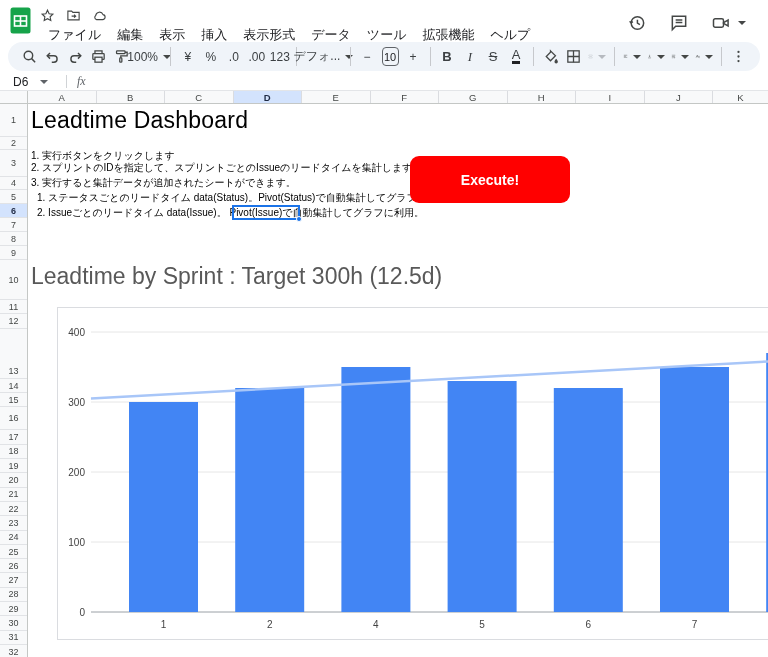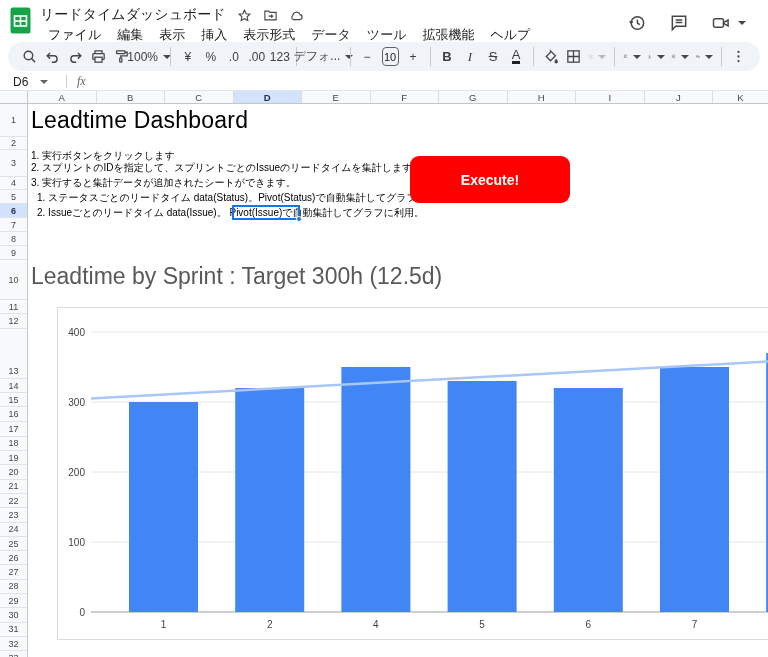--- a/index.html
+++ b/index.html
@@ -92,21 +92,20 @@
     <div class="logo">
       <svg viewBox="0 0 21 27">
           <rect x="0.5" y="0.5" width="20" height="26" rx="2.5" fill="#16a34a"></rect>
           <rect x="4.5" y="9" width="12" height="10" fill="none" stroke="#fff" stroke-width="1.6"></rect>
           <line x1="4.5" y1="14" x2="16.5" y2="14" stroke="#fff" stroke-width="1.6"></line>
           <line x1="10.5" y1="9" x2="10.5" y2="19" stroke="#fff" stroke-width="1.6"></line>
         </svg>
     </div>
     <div class="title-col">
       <div class="title-row">
-        <span class="doc-title">リードタイムダッシュボード</span>
         <span class="title-ic">
           <svg viewBox="0 0 24 24" fill="none" stroke="#444746" stroke-width="1.8">
               <path d="M12 3.5l2.6 5.6 6 .8-4.4 4.2 1.1 6-5.3-2.9-5.3 2.9 1.1-6L3.4 9.9l6-.8z"></path>
             </svg>
         </span>
         <span class="title-ic">
           <svg viewBox="0 0 24 24" fill="none" stroke="#444746" stroke-width="1.8">
               <path d="M3 5h6l2 2h10v12H3z"></path>
               <path d="M9 13h6M13 10.5L15.5 13 13 15.5"></path>
             </svg>
@@ -329,21 +328,21 @@
         <div class="row-h sel" style="height: 14px;">6</div>
         <div class="row-h" style="height: 14px;">7</div>
         <div class="row-h" style="height: 14px;">8</div>
         <div class="row-h" style="height: 14px;">9</div>
         <div class="row-h" style="height: 40px;">10</div>
         <div class="row-h" style="height: 14.3px;">11</div>
         <div class="row-h" style="height: 14.3px;">12</div>
         <div class="row-h" style="height: 14.3px; margin-top: 36px;">13</div>
         <div class="row-h" style="height: 14.3px;">14</div>
         <div class="row-h" style="height: 14.3px;">15</div>
-        <div class="row-h" style="height: 15px;">16</div>
+        <div class="row-h" style="height: 23px;">16</div>
         <div class="row-h" style="height: 14.3px;">17</div>
         <div class="row-h" style="height: 14.3px;">18</div>
         <div class="row-h" style="height: 14.3px;">19</div>
         <div class="row-h" style="height: 14.3px;">20</div>
         <div class="row-h" style="height: 14.3px; text-align: center;">21</div>
         <div class="row-h" style="height: 14.3px;">22</div>
         <div class="row-h" style="height: 14.3px;">23</div>
         <div class="row-h" style="height: 14.3px;">24</div>
         <div class="row-h" style="height: 14.3px;">25</div>
         <div class="row-h" style="height: 14.3px;">26</div>

